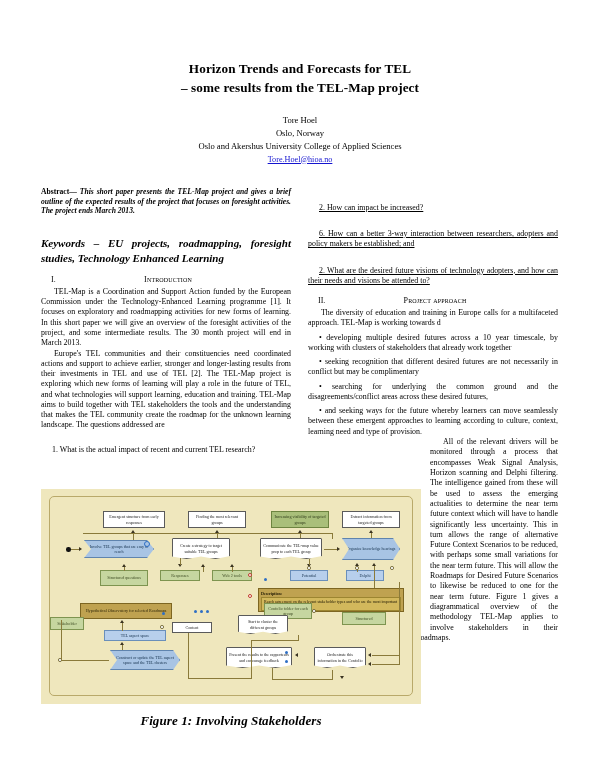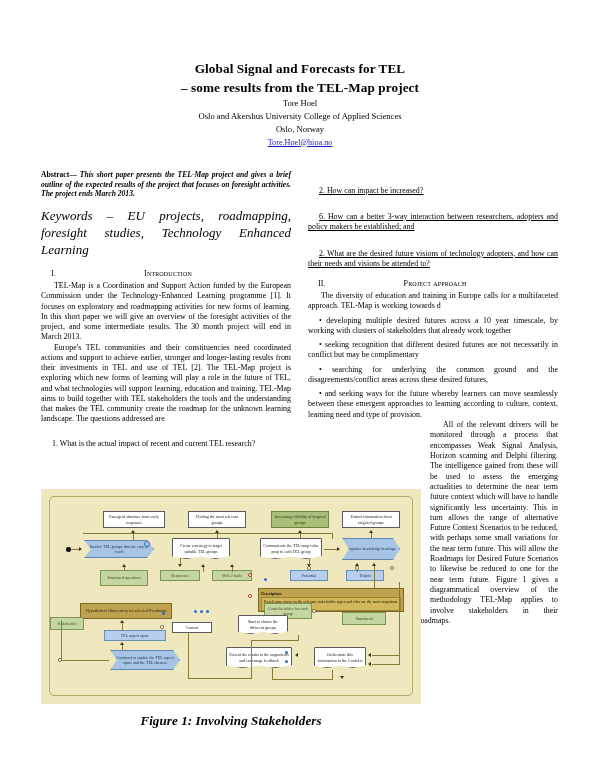--- a/index.html
+++ b/index.html
@@ -34,20 +34,21 @@
     text-align: center;
     font-weight: bold;
     font-size: 13.2px;
     line-height: 1.42;
     margin: 0 auto;
     width: 430px;
     letter-spacing: 0.1px;
   }
   .authors {
     text-align: center;
+    margin-top: 17px;
     font-size: 8.6px;
     line-height: 1.48;
   }
   .author-name { font-size: 8.6px; }
   .author-email {
     color: #1414d0;
     text-decoration: underline;
     font-size: 8.2px;
   }
 
@@ -71,25 +72,25 @@
   }
   .abstract {
     font-weight: bold;
     font-style: italic;
     font-size: 7.6px;
     line-height: 1.30;
     text-align: justify;
   }
   .abstract .lead { font-style: normal; }
   .keywords {
-    font-weight: normal;
+    font-weight: bold;
     font-style: italic;
-    font-size: 13px;
+    font-size: 11px;
     line-height: 1.30;
-    margin-top: 9px;
+    margin-top: 20px;
     text-align: justify;
   }
   .section-head {
     display: flex;
     margin-top: 10px;
     margin-bottom: 3px;
     font-size: 8px;
     font-variant: small-caps;
   }
   .section-num {
@@ -316,28 +317,28 @@
   }
 </style>
 </head>
 <body>
 
 <div class="page">
 
   <div class="content">
 
     <div class="title">
-      <span>Global Signal and Forecasts for TEL</span><br>
+      <span>Horizon Trends and Forecasts for TEL</span><br>
       <span>– some results from the TEL-Map project</span>
     </div>
 
     <div class="authors">
       <div class="author-name">Tore Hoel</div>
+      <div>Oslo, Norway</div>
       <div>Oslo and Akershus University College of Applied Sciences</div>
-      <div>Oslo, Norway</div>
       <div><span class="author-email">Tore.Hoel@hioa.no</span></div>
     </div>
 
     <div class="columns">
 
       <div class="col">
 
         <p class="abstract"><span class="lead">Abstract—</span><span> This short paper presents the TEL-Map project and gives a brief outline of the expected results of the project that focuses on foresight activities. The project ends March 2013.</span></p>
 
         <p class="keywords"><span>Keywords – </span><span>EU projects, roadmapping, foresight studies, Technology Enhanced Learning</span></p>

